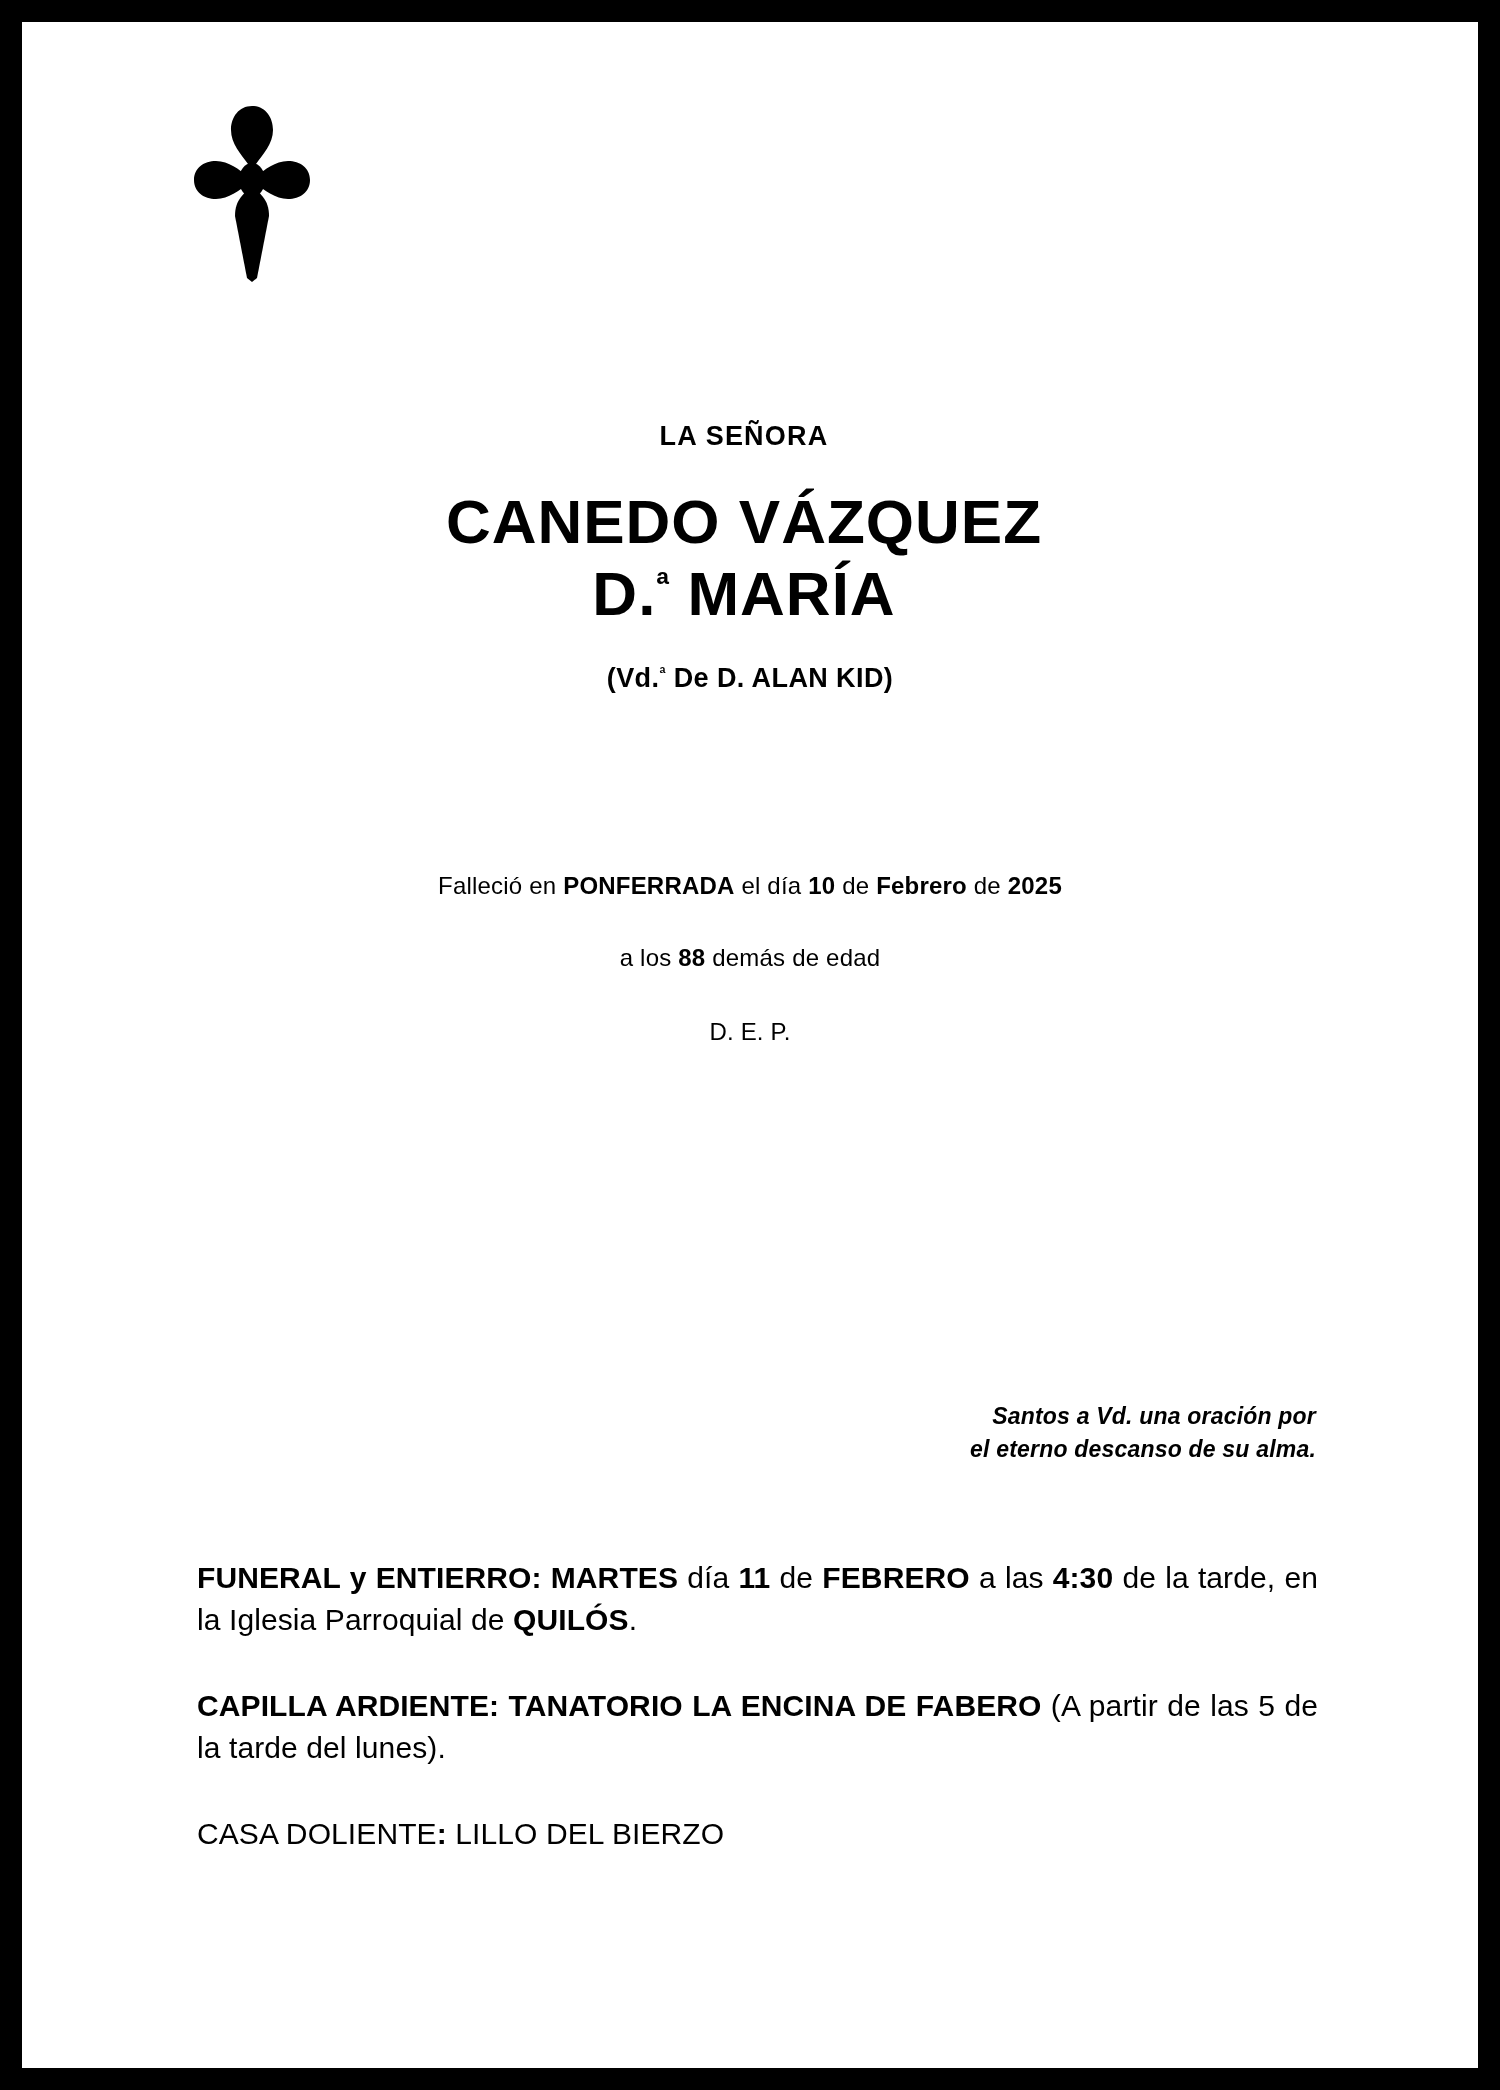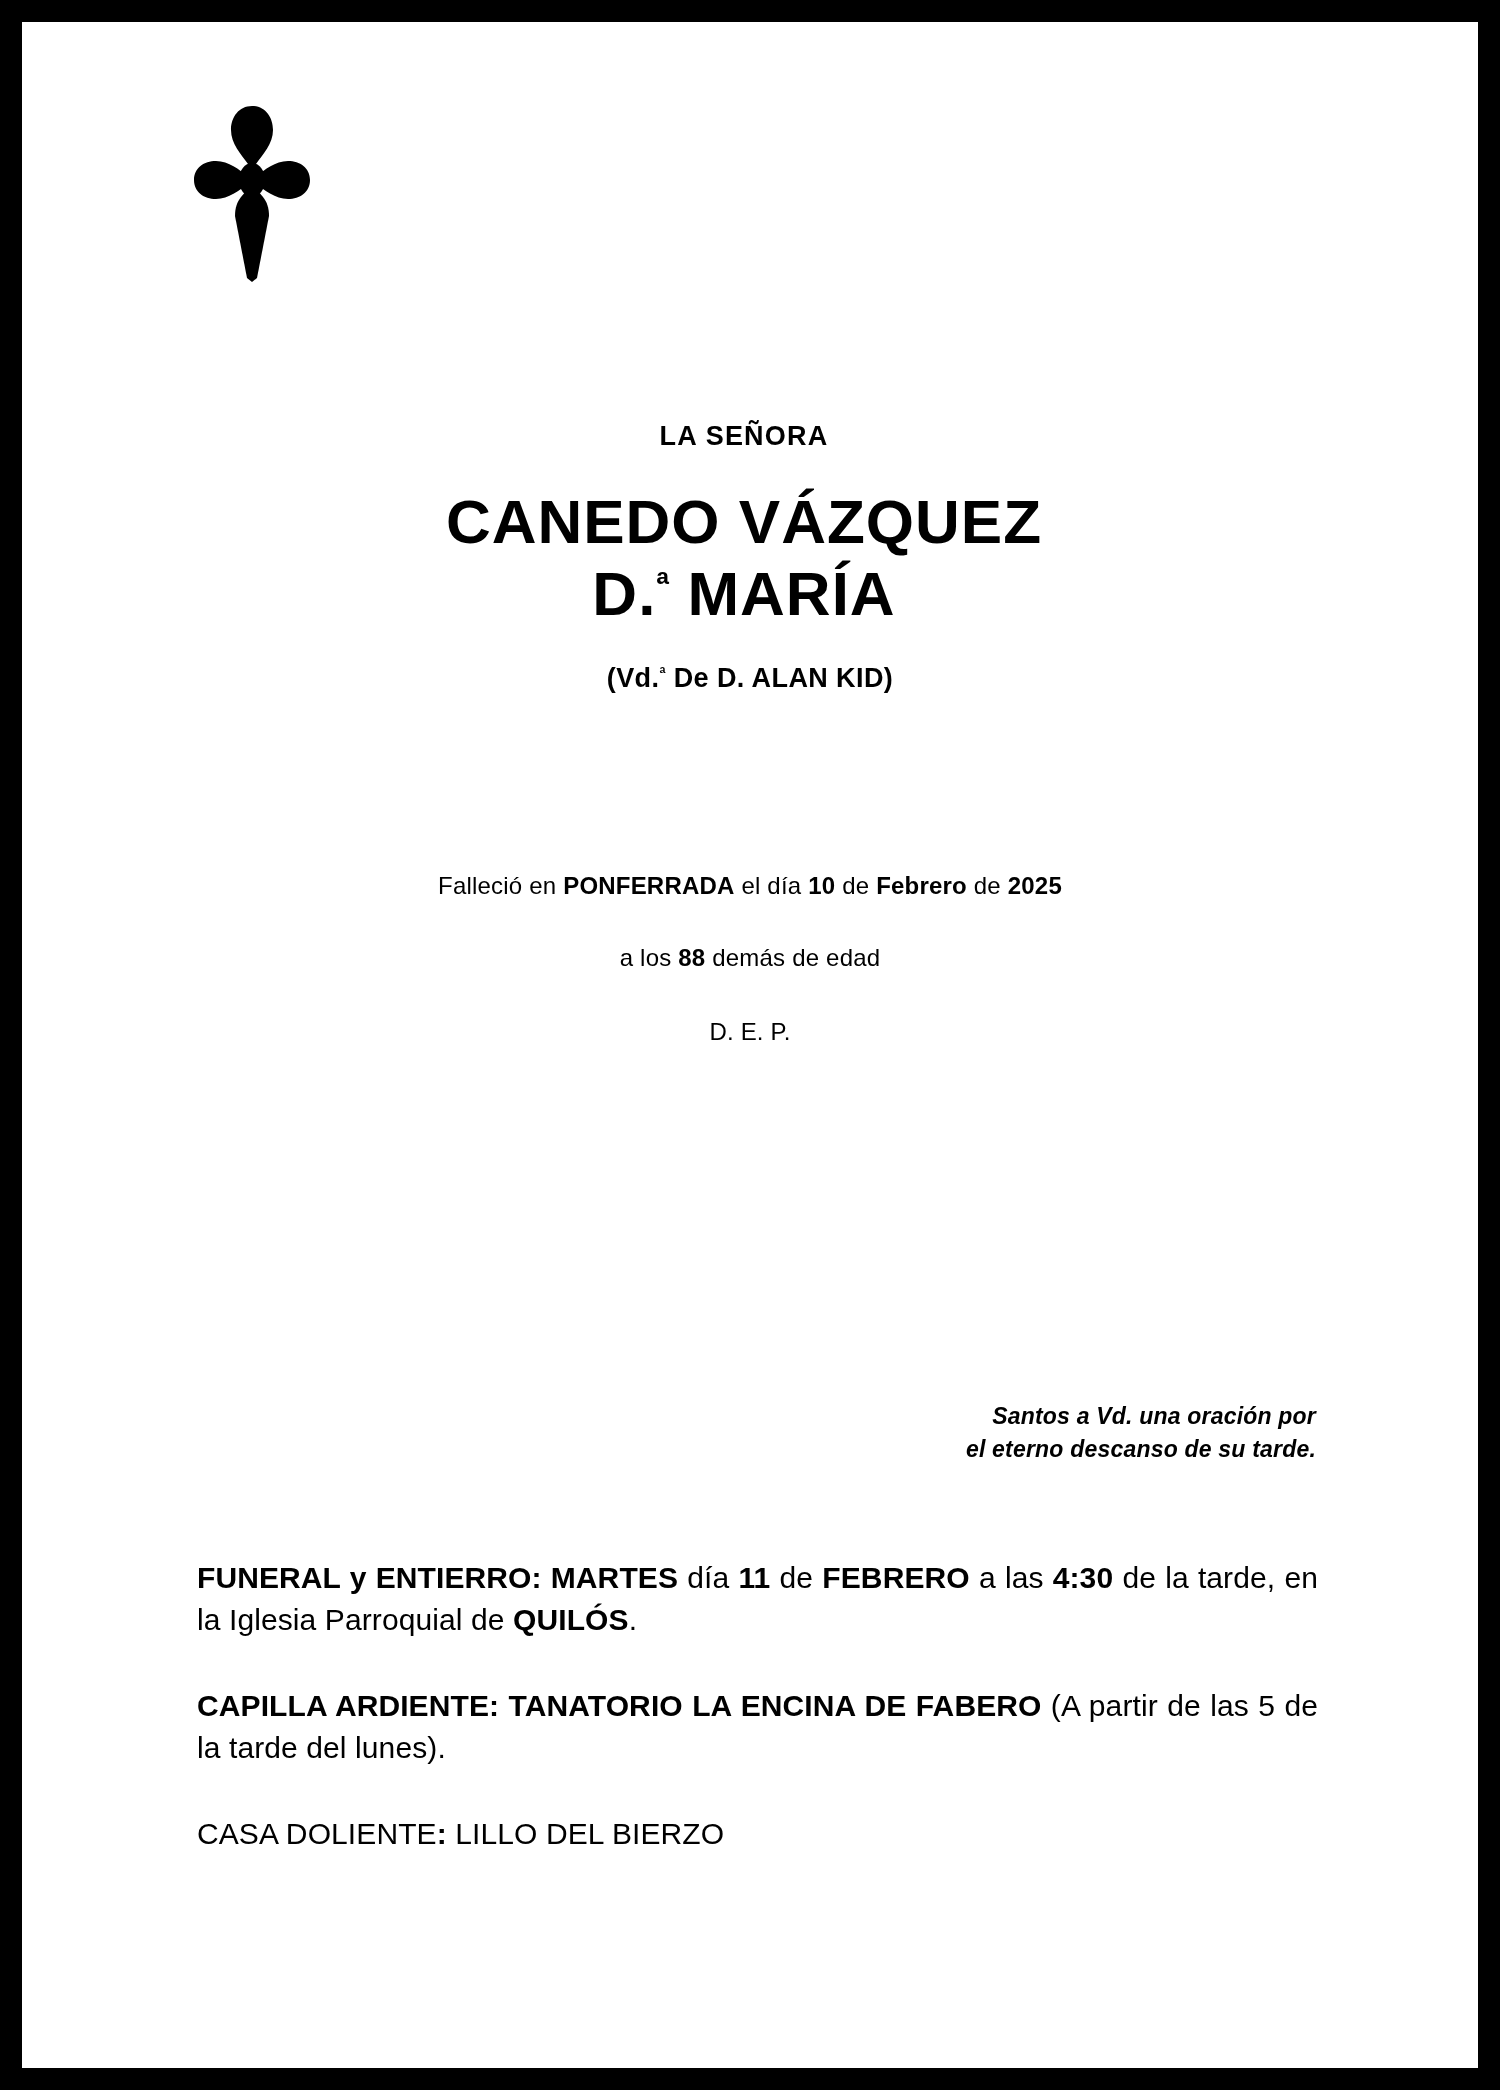--- a/index.html
+++ b/index.html
@@ -195,21 +195,21 @@
 
       <p><span>a los </span><b>88</b><span> demás de edad</span></p>
 
 
       <p class="dep dep-row">D.  E.  P.</p>
     </div>
 
 
     <div class="prayer-block">
       <p>Santos a Vd. una oración por</p>
-      <p>el eterno descanso de su tarde.</p>
+      <p>el eterno descanso de su alma.</p>
     </div>
 
     <div class="service-block">
       <p><b>FUNERAL y ENTIERRO:</b><b> MARTES</b><span> día </span><b>11</b><span> de </span><b>FEBRERO</b><span> a las </span><b>4:30</b><span> de la tarde, en la Iglesia Parroquial de </span><b>QUILÓS</b><span>.</span></p>
 
       <p><b>CAPILLA ARDIENTE</b><b>: </b><b>TANATORIO LA ENCINA DE FABERO</b><span> (A partir de las 5 de la tarde del lunes).</span></p>
 
       <p class="loose"><span>CASA DOLIENTE</span><b>: </b><span>LILLO DEL BIERZO</span></p>
     </div>
 

